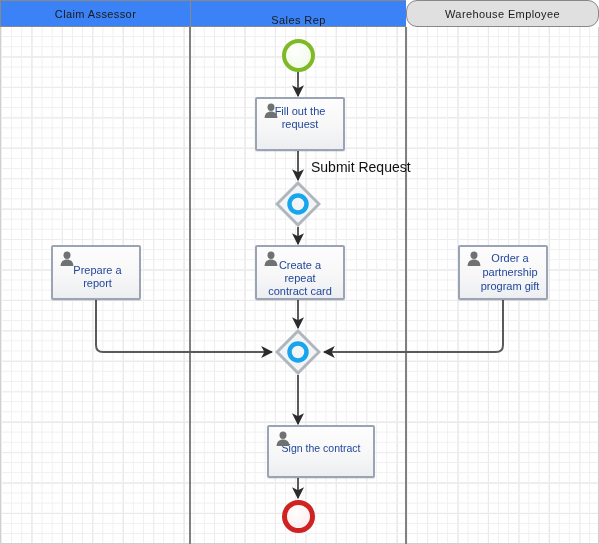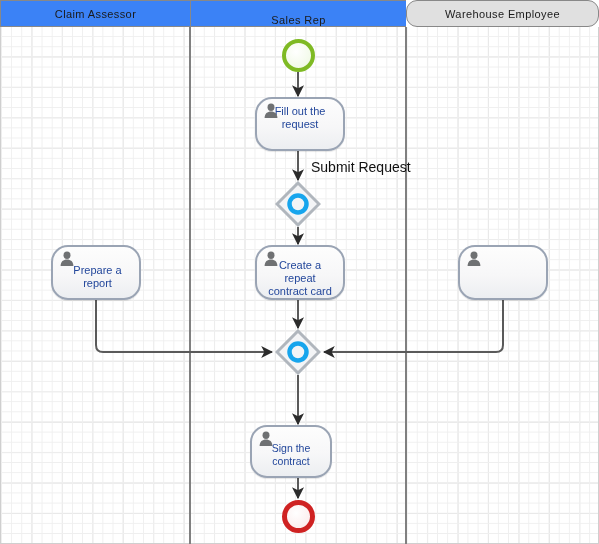--- a/index.html
+++ b/index.html
@@ -107,21 +107,21 @@
   .event.end {
     width: 33px; height: 33px;
     border: 5px solid #cf2222;
     background: radial-gradient(circle at 40% 35%, #ffffff 0%, #fcefef 70%, #f7e6e6 100%);
   }
 
   
   .task {
     box-sizing: border-box;
     border: 2px solid #9aa4b4;
-    border-radius: 17px;
+    border-radius: 2px;
     background: linear-gradient(to bottom, #fdfdfd 0%, #f7f7f8 55%, #eceef1 100%);
     box-shadow: 0 1px 1px rgba(0,0,0,0.10);
     padding: 4px 5px 4px 5px;
   }
   .task-label {
     display: block;
     text-align: center;
     color: #23479b;
     font-size: 11px;
     line-height: 13px;
@@ -238,30 +238,33 @@
     </svg>
     <span class="task-label" style="margin-top:8px;">Create a repeat
 contract card</span>
   </div>
 
   <div class="node task" style="left:458px; top:245px; width:90px; height:55px;">
     <svg class="user-icon" viewBox="0 0 16 15">
       <ellipse cx="8" cy="4.3" rx="3.5" ry="3.7" fill="#6f7173"></ellipse>
       <path d="M1.6 15 C1.6 10.4 4.4 8.4 8 8.4 C11.6 8.4 14.4 10.4 14.4 15 Z" fill="#6f7173"></path>
     </svg>
+    <span class="task-label" style="margin-top:0px; padding-left:14px; line-height:14px;">Order a
+partnership
+program gift</span>
   </div>
 
   <div class="node gateway" style="left:275px; top:329px;">
     <svg viewBox="0 0 46 46" width="46" height="46">
       <polygon points="23,2 44,23 23,44 2,23" fill="#f3f4f6" stroke="#b0b6bd" stroke-width="3"></polygon>
       <circle cx="23" cy="23" r="8.5" fill="none" stroke="#17a5ed" stroke-width="4.5"></circle>
     </svg>
   </div>
 
-  <div class="node task" style="left:250px; top:425px; width:82px; height:53px;">
+  <div class="node task" style="left:267px; top:425px; width:108px; height:53px;">
     <svg class="user-icon" viewBox="0 0 16 15">
       <ellipse cx="8" cy="4.3" rx="3.5" ry="3.7" fill="#6f7173"></ellipse>
       <path d="M1.6 15 C1.6 10.4 4.4 8.4 8 8.4 C11.6 8.4 14.4 10.4 14.4 15 Z" fill="#6f7173"></path>
     </svg>
     <span class="task-label" style="margin-top:11px; font-size:10.5px;">Sign the contract</span>
   </div>
 
   <div class="node event end" style="left:282px; top:500px;"></div>
 
   <div class="edge-label" style="left:303px; top:159px;">Submit Request</div>

